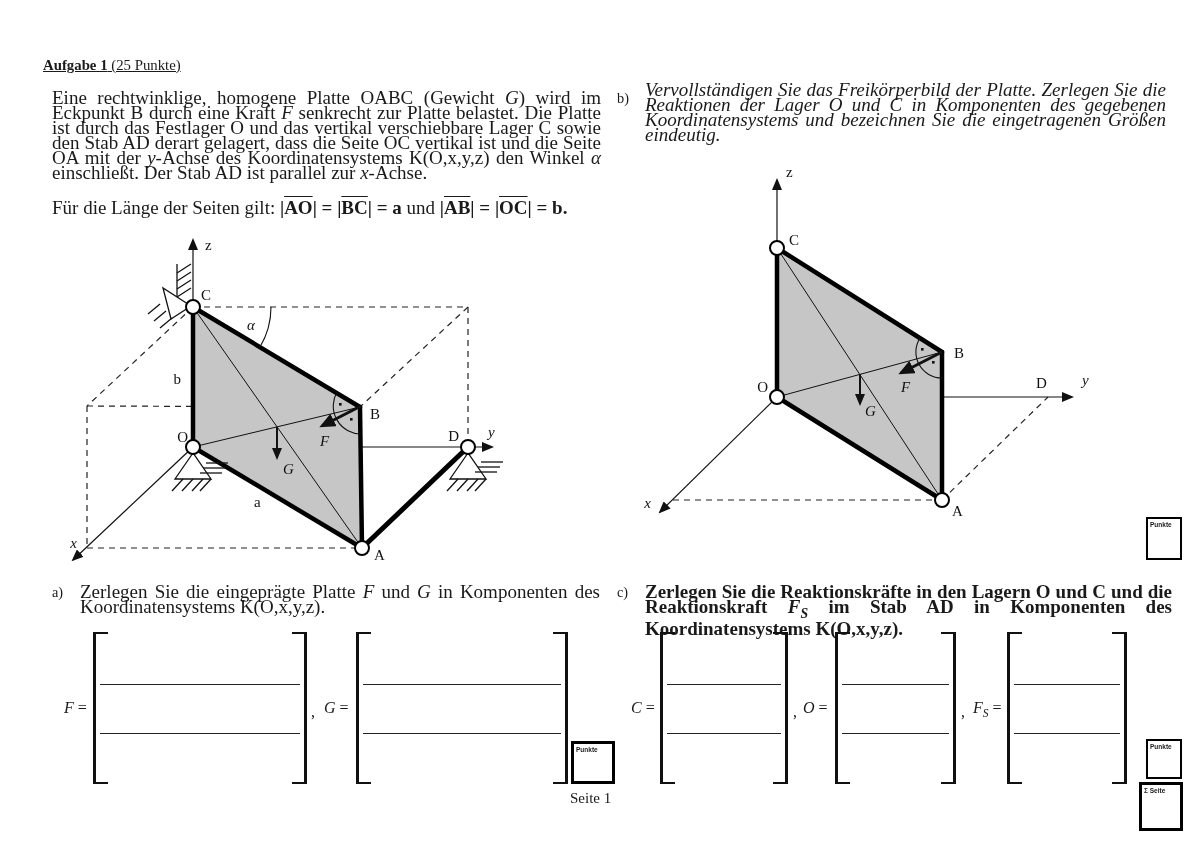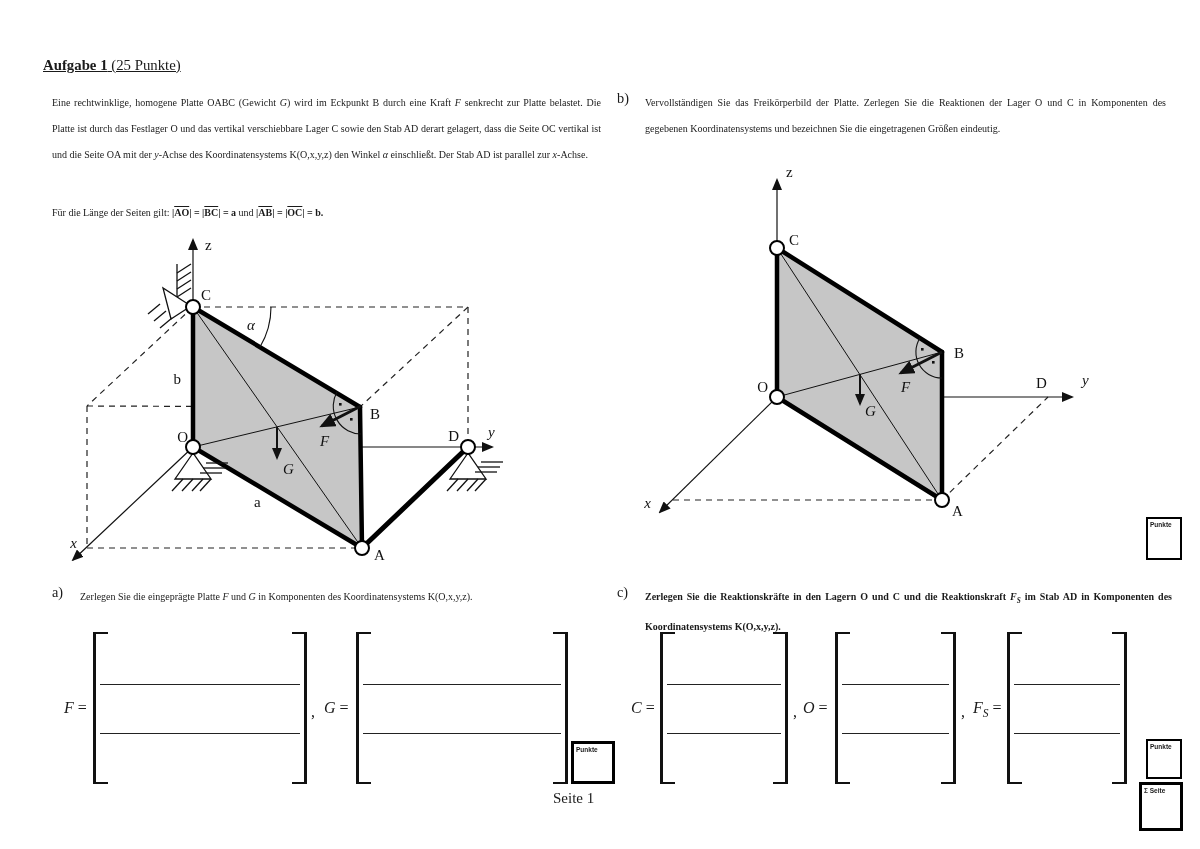--- a/index.html
+++ b/index.html
@@ -6,22 +6,22 @@
   body{
     width:1200px;height:849px;
     background:#ffffff;
     position:relative;
     overflow:hidden;
     font-family:"Liberation Serif", serif;
     color:#1a1a1a;
   }
   .abs{position:absolute;}
   .txt{
-    font-size:10px;
-    line-height:26px;
+    font-size:19px;
+    line-height:15px;
     text-align:justify;
   }
   .it{font-style:italic;}
   .bd{font-weight:bold;}
   .ov{text-decoration:overline;}
   .sb{vertical-align:sub;font-size:0.72em;}
   .heading{
     font-size:14.8px;
     text-decoration:underline;
   }
@@ -52,21 +52,21 @@
 <body>
 
 <div class="abs heading" style="left:36px;top:57px;margin-left:7px;"><span class="bd">Aufgabe 1</span><span> (25 Punkte)</span></div>
 
 <div class="abs txt" style="left:52px;top:90px;width:549px;"><span>Eine rechtwinklige, homogene Platte OABC (Gewicht </span><span class="it">G</span><span>) wird im Eckpunkt B durch eine Kraft </span><span class="it">F</span><span> senkrecht zur Platte belastet. Die Platte ist durch das Festlager O und das vertikal verschiebbare Lager C sowie den Stab AD derart gelagert, dass die Seite OC vertikal ist und die Seite OA mit der </span><span class="it">y</span><span>-Achse des Koordinatensystems K(O,x,y,z) den Winkel </span><span class="it">α</span><span> einschließt. Der Stab AD ist parallel zur </span><span class="it">x</span><span>-Achse.</span></div>
 
 <div class="abs txt" style="left:52px;top:200px;width:549px;text-align:left;"><span>Für die Länge der Seiten gilt: </span><span class="bd">|</span><span class="bd ov">AO</span><span class="bd">|</span><span class="bd"> = </span><span class="bd">|</span><span class="bd ov">BC</span><span class="bd">|</span><span class="bd"> = a</span><span> und </span><span class="bd">|</span><span class="bd ov">AB</span><span class="bd">|</span><span class="bd"> = </span><span class="bd">|</span><span class="bd ov">OC</span><span class="bd">|</span><span class="bd"> = b.</span></div>
 
 <div>
   <div class="abs task-label" style="left:617px;top:90px;">b)</div>
-  <div class="abs txt" style="left:645px;top:90px;width:521px;">Vervollständigen Sie das Freikörperbild der Platte. Zerlegen Sie die Reaktionen der Lager O und C in Komponenten des gegebenen Koordinatensystems und bezeichnen Sie die eingetragenen Größen eindeutig.</div>
+  <div class="abs txt" style="left:645px;top:82px;width:521px;font-style:italic;">Vervollständigen Sie das Freikörperbild der Platte. Zerlegen Sie die Reaktionen der Lager O und C in Komponenten des gegebenen Koordinatensystems und bezeichnen Sie die eingetragenen Größen eindeutig.</div>
 </div>
 
 <div>
   <div class="abs task-label" style="left:52px;top:584px;">a)</div>
   <div class="abs txt" style="left:80px;top:584px;width:520px;"><span>Zerlegen Sie die eingeprägte Platte </span><span class="it">F</span><span> und </span><span class="it">G</span><span> in Komponenten des Koordinatensystems K(O,x,y,z).</span></div>
 </div>
 
 <div>
   <div class="abs task-label" style="left:617px;top:584px;">c)</div>
   <div class="abs txt" style="left:645px;top:584px;width:527px;font-weight:bold;"><span>Zerlegen Sie die Reaktionskräfte in den Lagern O und C und die Reaktionskraft </span><span class="it">F</span><span class="it sb">S</span><span> im Stab AD in Komponenten des Koordinatensystems K(O,x,y,z).</span></div>
@@ -296,13 +296,13 @@
 </div>
 
 <div class="score-box" style="left:1146px;top:739px;width:32px;height:36px;">
   <span class="bx-label">Punkte</span>
 </div>
 
 <div class="score-box thick" style="left:1139px;top:782px;width:38px;height:43px;">
   <span class="bx-label">Σ Seite</span>
 </div>
 
-<div class="footer-page" style="left:553px;top:790px;">Seite 1</div>
+<div class="footer-page" style="left:570px;top:790px;">Seite 1</div>
 
 </body></html>

